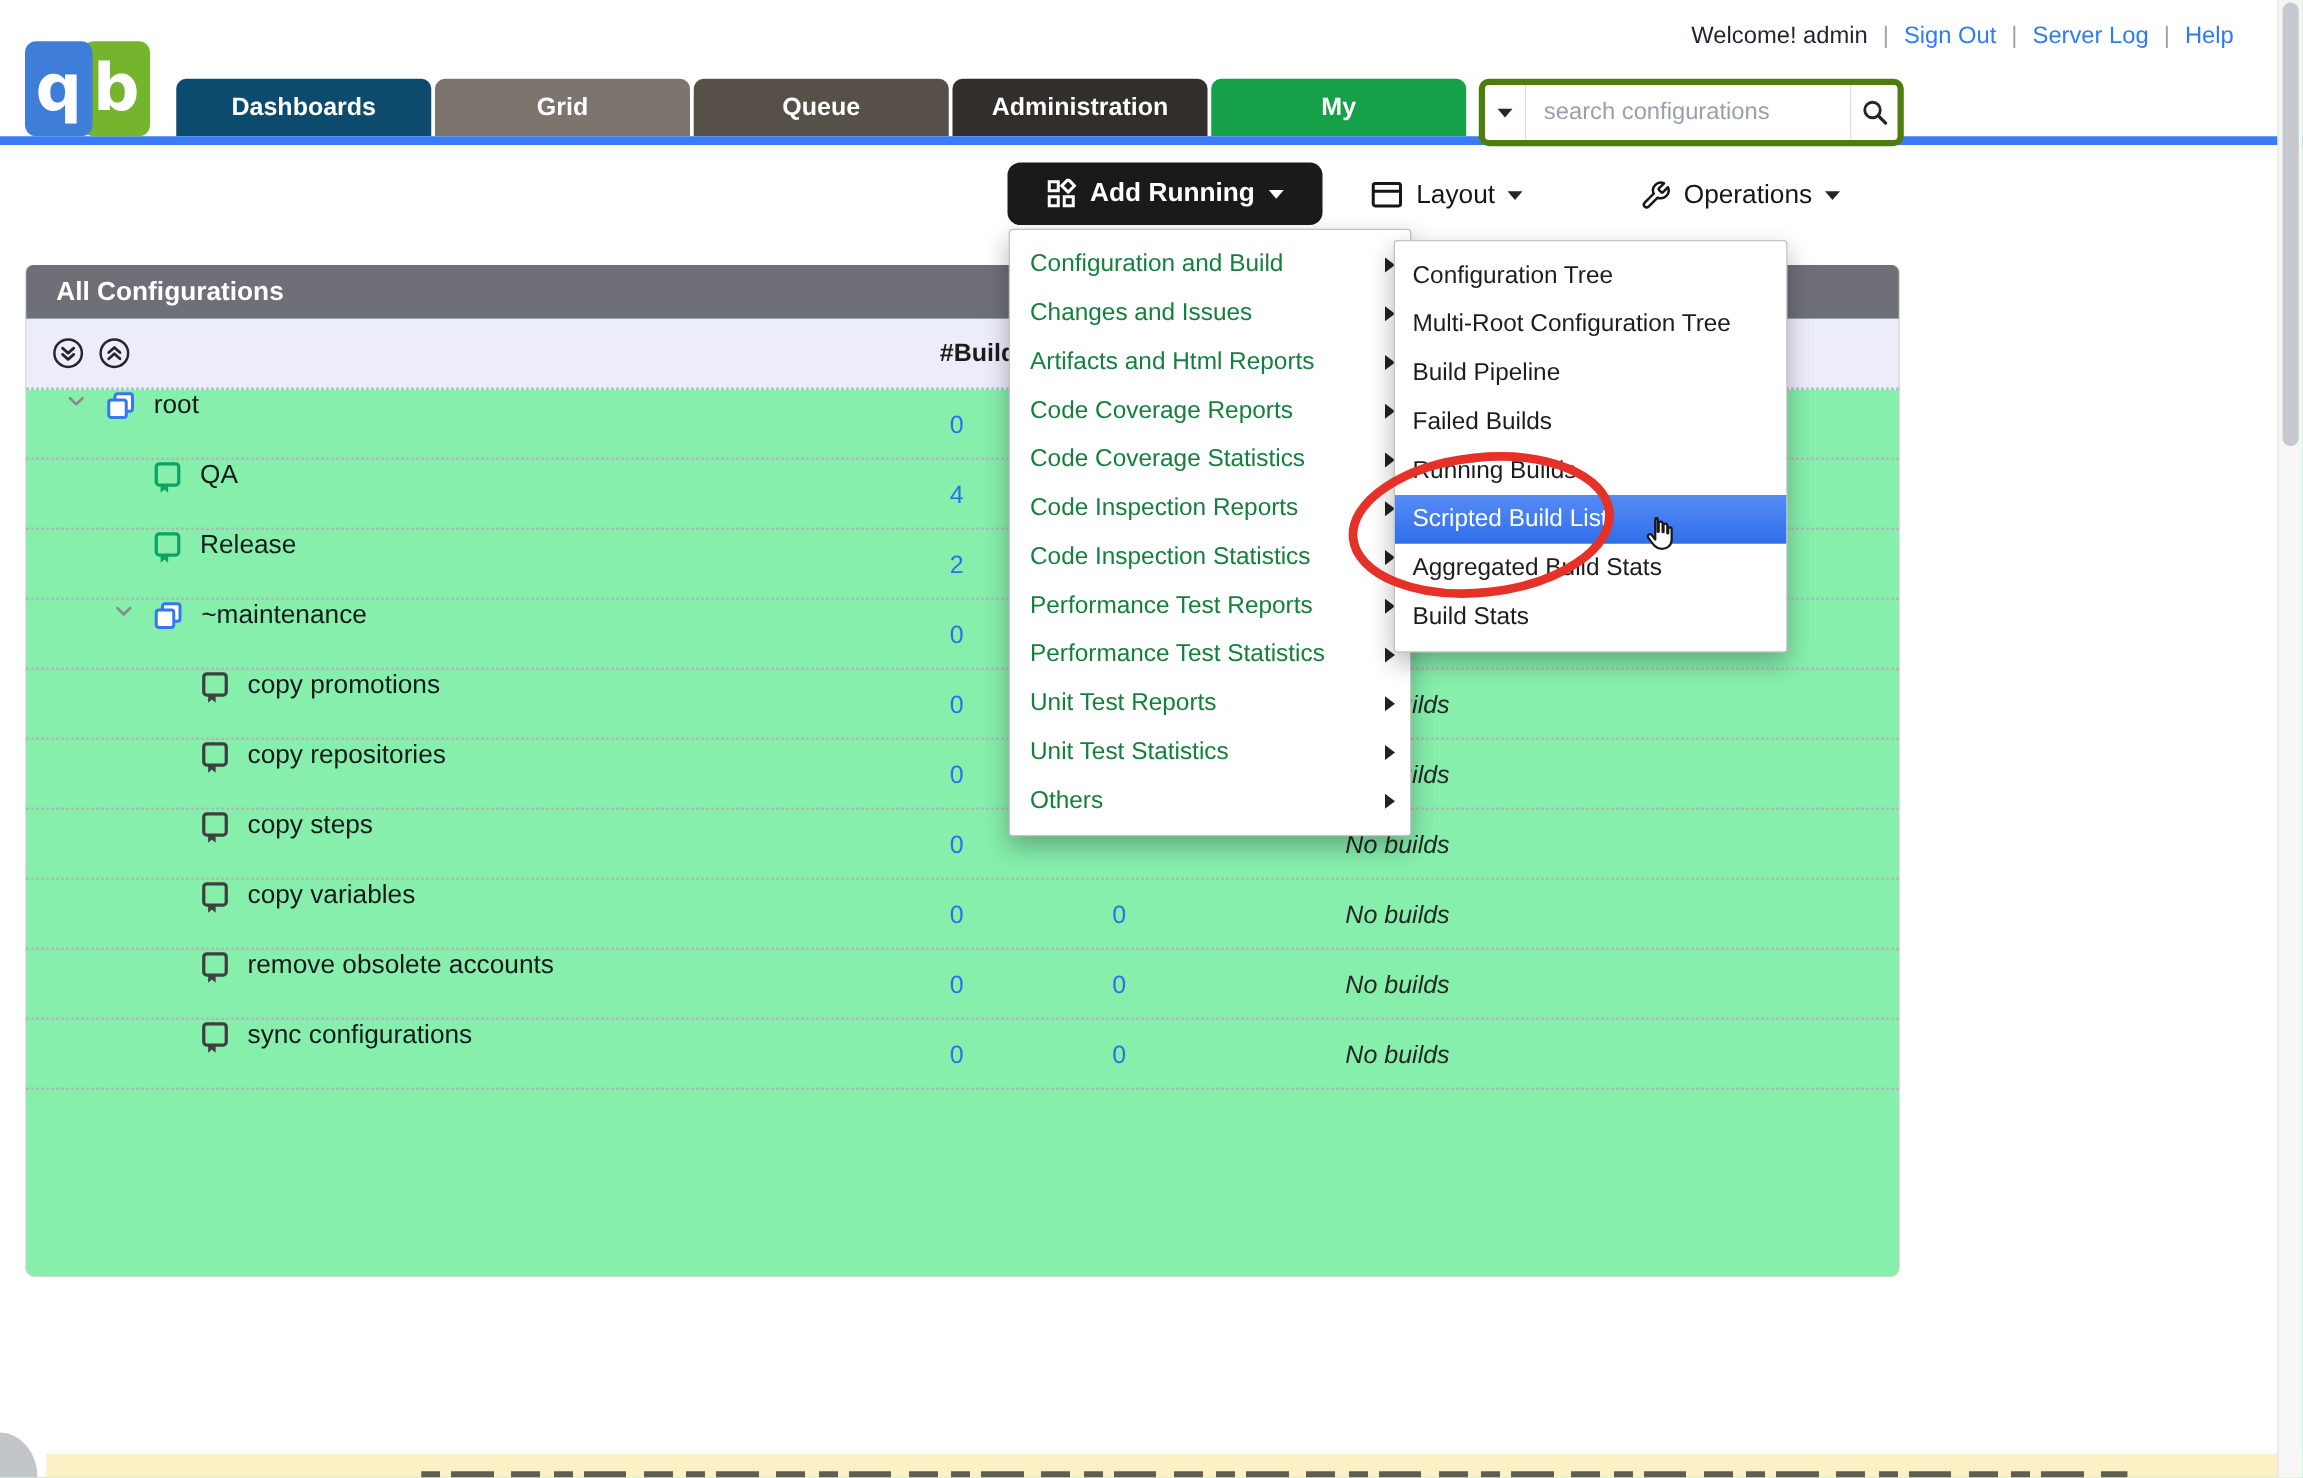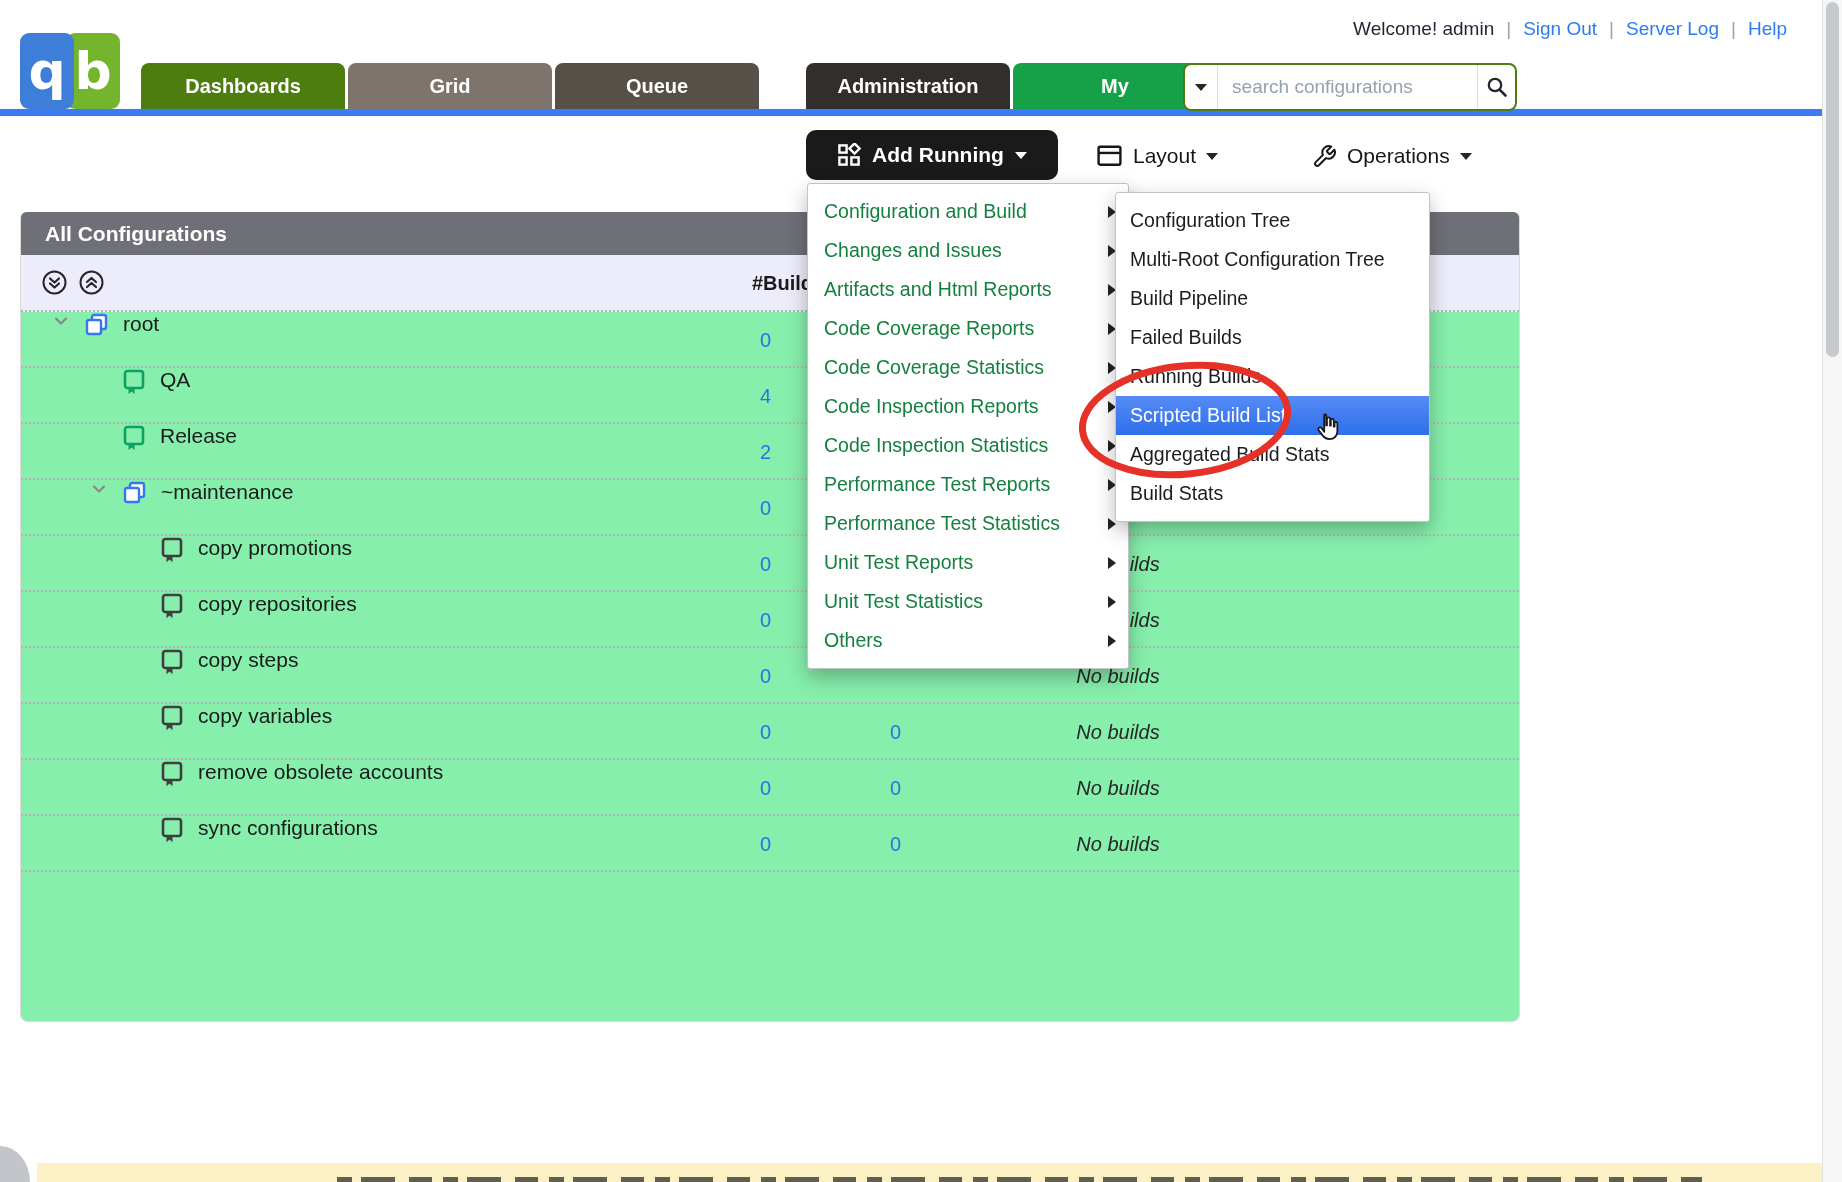--- a/index.html
+++ b/index.html
@@ -23,21 +23,21 @@
     display:flex;align-items:center;justify-content:center;}
   .logo .q{left:0;background:#3f7ed8;z-index:2;}
   .logo .b{left:46px;background:#74b52d;z-index:1;}
   
   .tabs{position:absolute;left:141px;top:63px;display:flex;gap:3px;}
   .tab{width:204px;height:46px;border-radius:8px 8px 0 0;color:#fff;font-weight:bold;
     font-size:20px;display:flex;align-items:center;justify-content:center;cursor:pointer;}
   .blue-underline{position:absolute;left:0;top:109px;width:1842px;height:7px;background:#3b7cf5;}
   
   .search{position:absolute;left:1183px;top:63px;width:330px;height:44px;background:#fff;
-    border:2px solid #4d7c0f;border-radius:8px;display:flex;align-items:stretch;overflow:hidden;}
+    border:5px solid #4d7c0f;border-radius:8px;display:flex;align-items:stretch;overflow:hidden;}
   .search .scope{width:40px;display:flex;align-items:center;justify-content:center;border-right:1px solid #dadfe4;cursor:pointer;}
   .search input{flex:1;border:none;outline:none;font-size:19px;padding:0 0 0 14px;color:#374151;font-family:"Liberation Sans",sans-serif;}
   .search input::placeholder{color:#98a1ab;}
   .search .go{width:46px;display:flex;align-items:center;justify-content:center;border-left:1px solid #dadfe4;cursor:pointer;}
   .caret-down{width:0;height:0;border-left:6px solid transparent;border-right:6px solid transparent;border-top:7px solid #23262b;}
   
   .add-gadget{position:absolute;left:806px;top:130px;width:252px;height:50px;background:#1a1a1a;
     border-radius:10px;color:#fff;display:flex;align-items:center;justify-content:center;gap:11px;
     font-weight:bold;font-size:21px;cursor:pointer;z-index:40;}
   .add-gadget .caret-down{border-top-color:#fff;}
@@ -114,30 +114,30 @@
     </span>
 </div>
 
 <div class="logo">
   <div class="half q">q</div>
   <div class="half b">b</div>
 </div>
 
 <div class="tabs">
 
-<div class="tab" style="background: #4d7c0f;">
+<div class="tab" style="background: #0c4a6e;">
       <span>Dashboards</span>
     </div>
     <div class="tab" style="background: rgb(125, 116, 110);">
       <span>Grid</span>
     </div>
     <div class="tab" style="background: rgb(87, 80, 73);">
       <span>Queue</span>
     </div>
-    <div class="tab" style="background: rgb(49, 46, 44); margin-left: 44px;">
+    <div class="tab" style="background: rgb(49, 46, 44);">
       <span>Administration</span>
     </div>
     <div class="tab" style="background: rgb(22, 160, 72);">
       <span>My</span>
     </div>
   </div>
 <div class="blue-underline"></div>
 
 <div class="search">
   <div class="scope">

